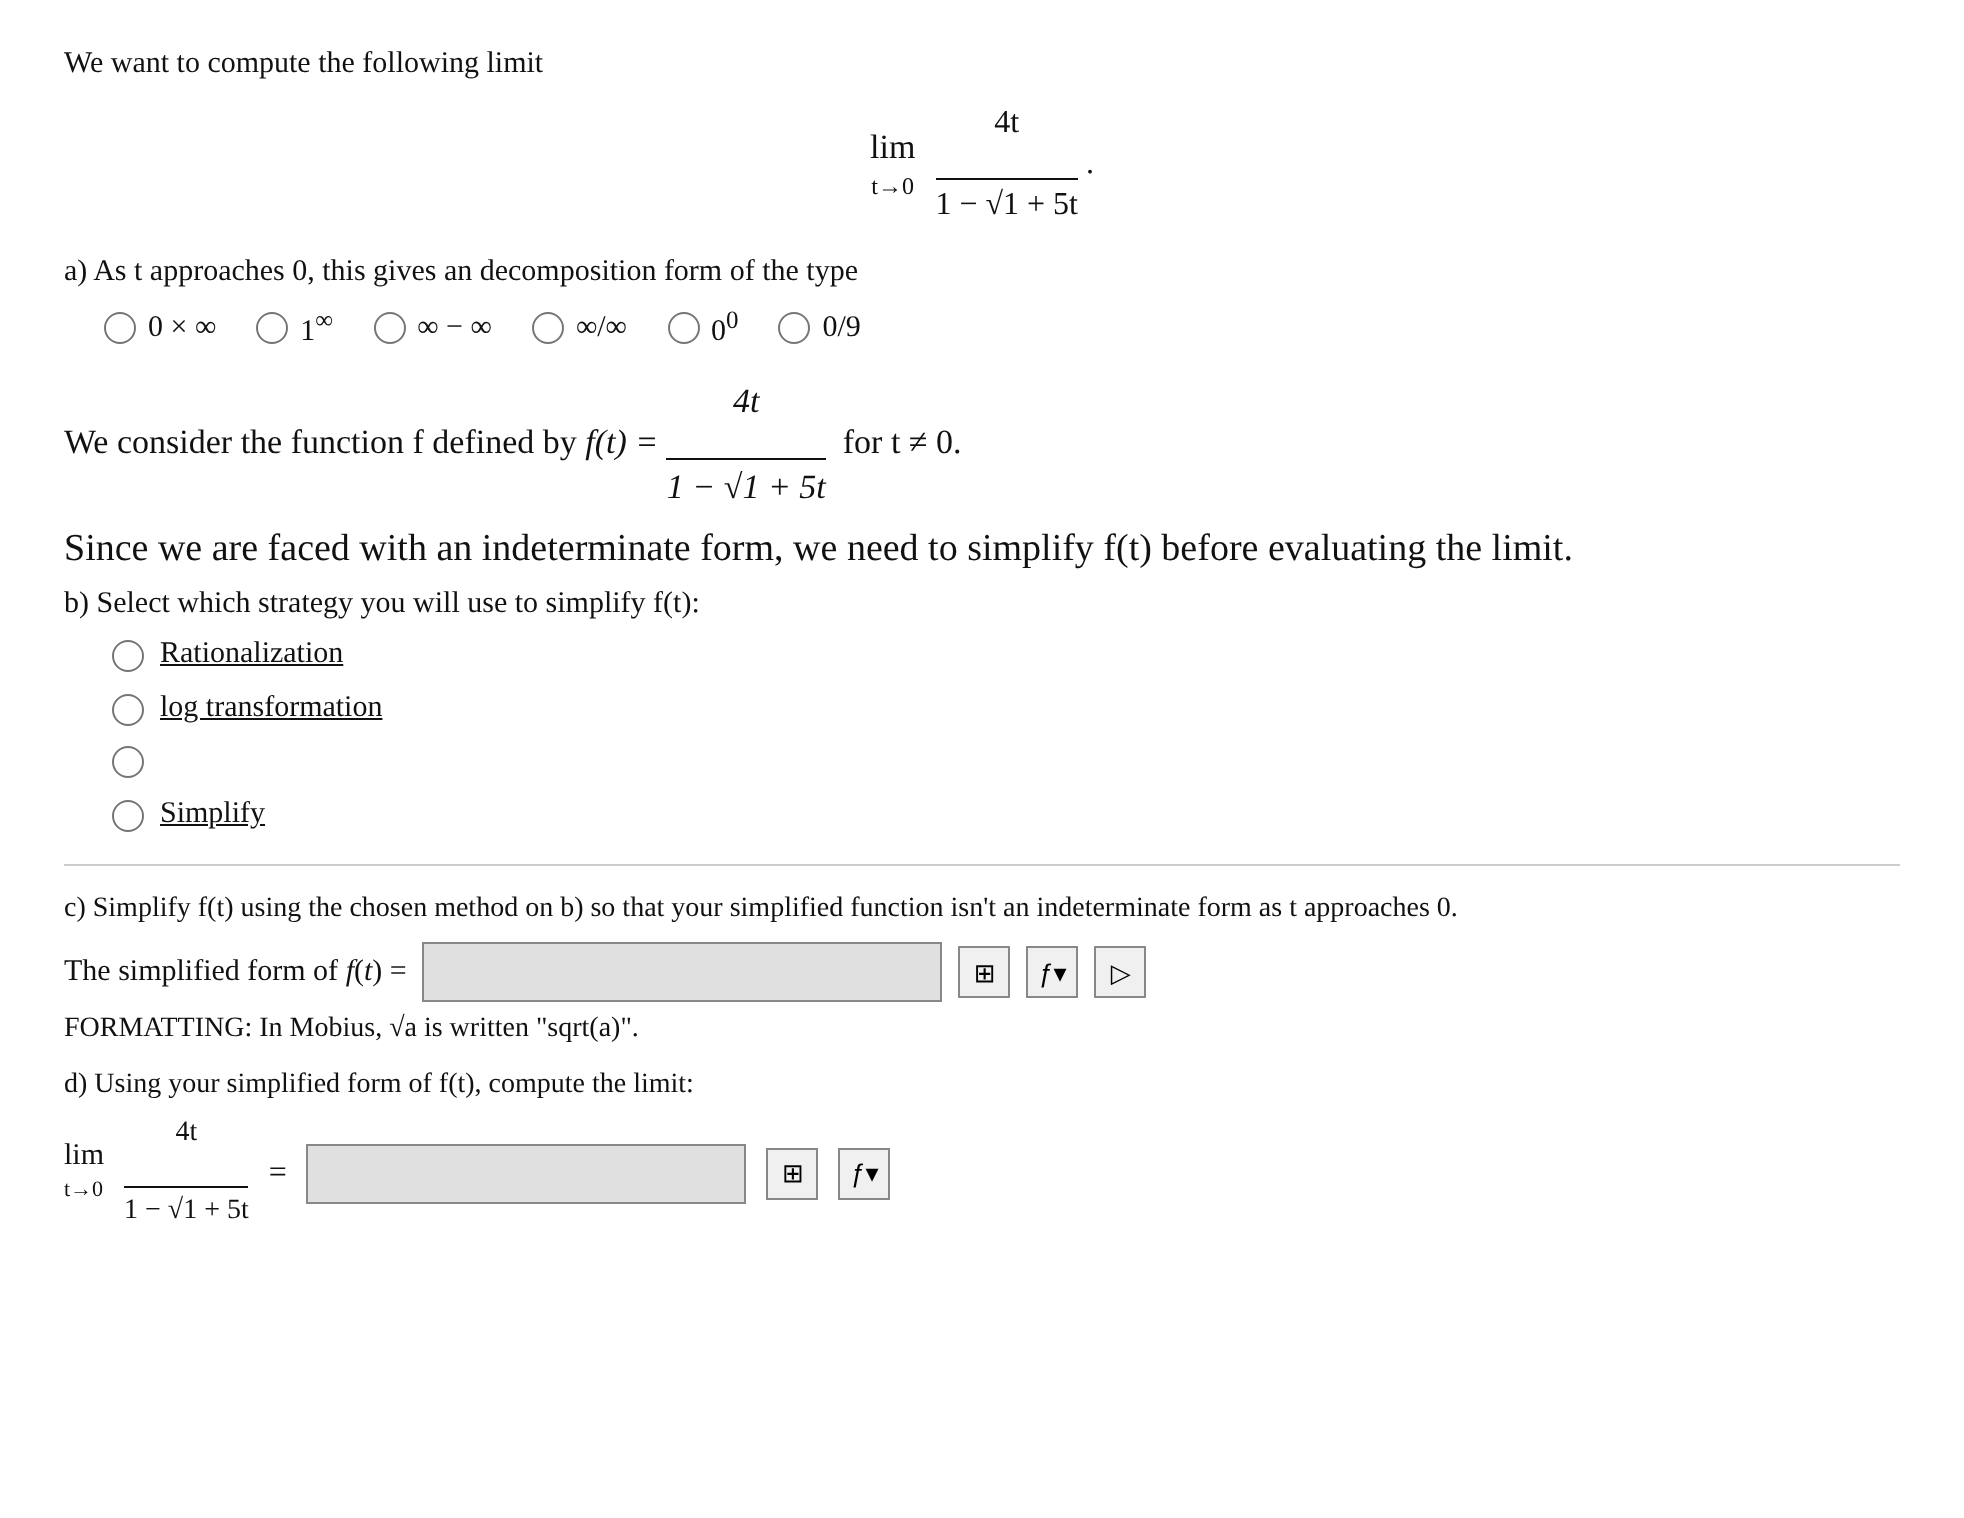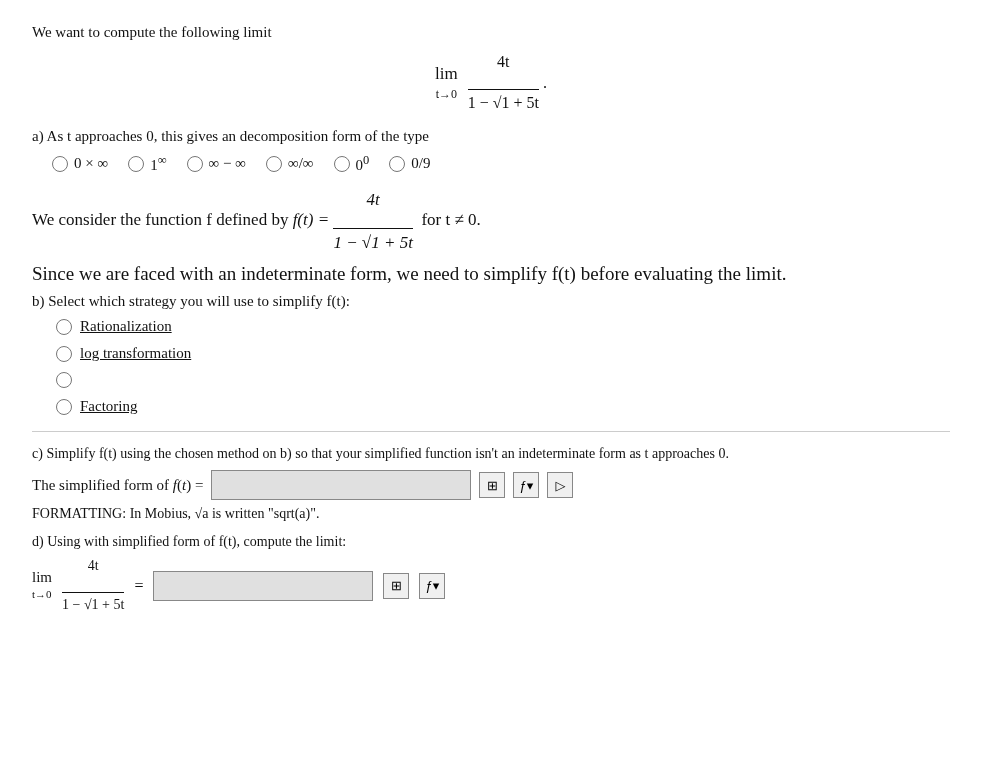--- a/index.html
+++ b/index.html
@@ -238,21 +238,21 @@
     </label>
     <label class="strategy-option">
       <input type="radio" name="strategy" style="">
       <span>log transformation</span>
     </label>
     <label class="strategy-option">
       <input type="radio" name="strategy" style="">
     </label>
     <label class="strategy-option">
       <input type="radio" name="strategy" style="">
-      <span>Factoring</span>
+      <span>Simplify</span>
     </label>
   </div>
 </div>
 
 <hr class="divider">
 
 <div class="part-c">
   <p style="margin-bottom:8px;">c) Simplify f(t) using the chosen method on b) so that your simplified function isn't an indeterminate form as t approaches 0.</p>
   <div class="simplified-form-row">
     <span>The simplified form of <span class="italic">f</span>(<span class="italic">t</span>) =</span>
@@ -260,21 +260,21 @@
     <button class="icon-btn" title="Insert matrix">⊞</button>
     <button class="icon-btn" title="Insert function">ƒ▾</button>
     <button class="icon-btn" title="Extra">▷</button>
   </div>
   <p class="formatting-note">
     <span>FORMATTING:</span><span> In Mobius, √a is written "sqrt(a)".</span>
   </p>
 </div>
 
 <div class="part-d">
-  <p style="margin-bottom:8px;">d) Using with simplified form of f(t), compute the limit:</p>
+  <p style="margin-bottom:8px;">d) Using your simplified form of f(t), compute the limit:</p>
   <div class="limit-row">
     <span class="limit-small">
       <span style="font-size:15px;">lim</span><br>
       <span style="font-size:11px;">t→0</span>
     </span>
     <span class="fraction" style="display:inline-block; vertical-align:middle; text-align:center; font-size:14px;">
       <span class="numerator">4t</span>
       <span class="denominator">1 − √1 + 5t</span>
     </span>
     <span class="equals">=</span>

